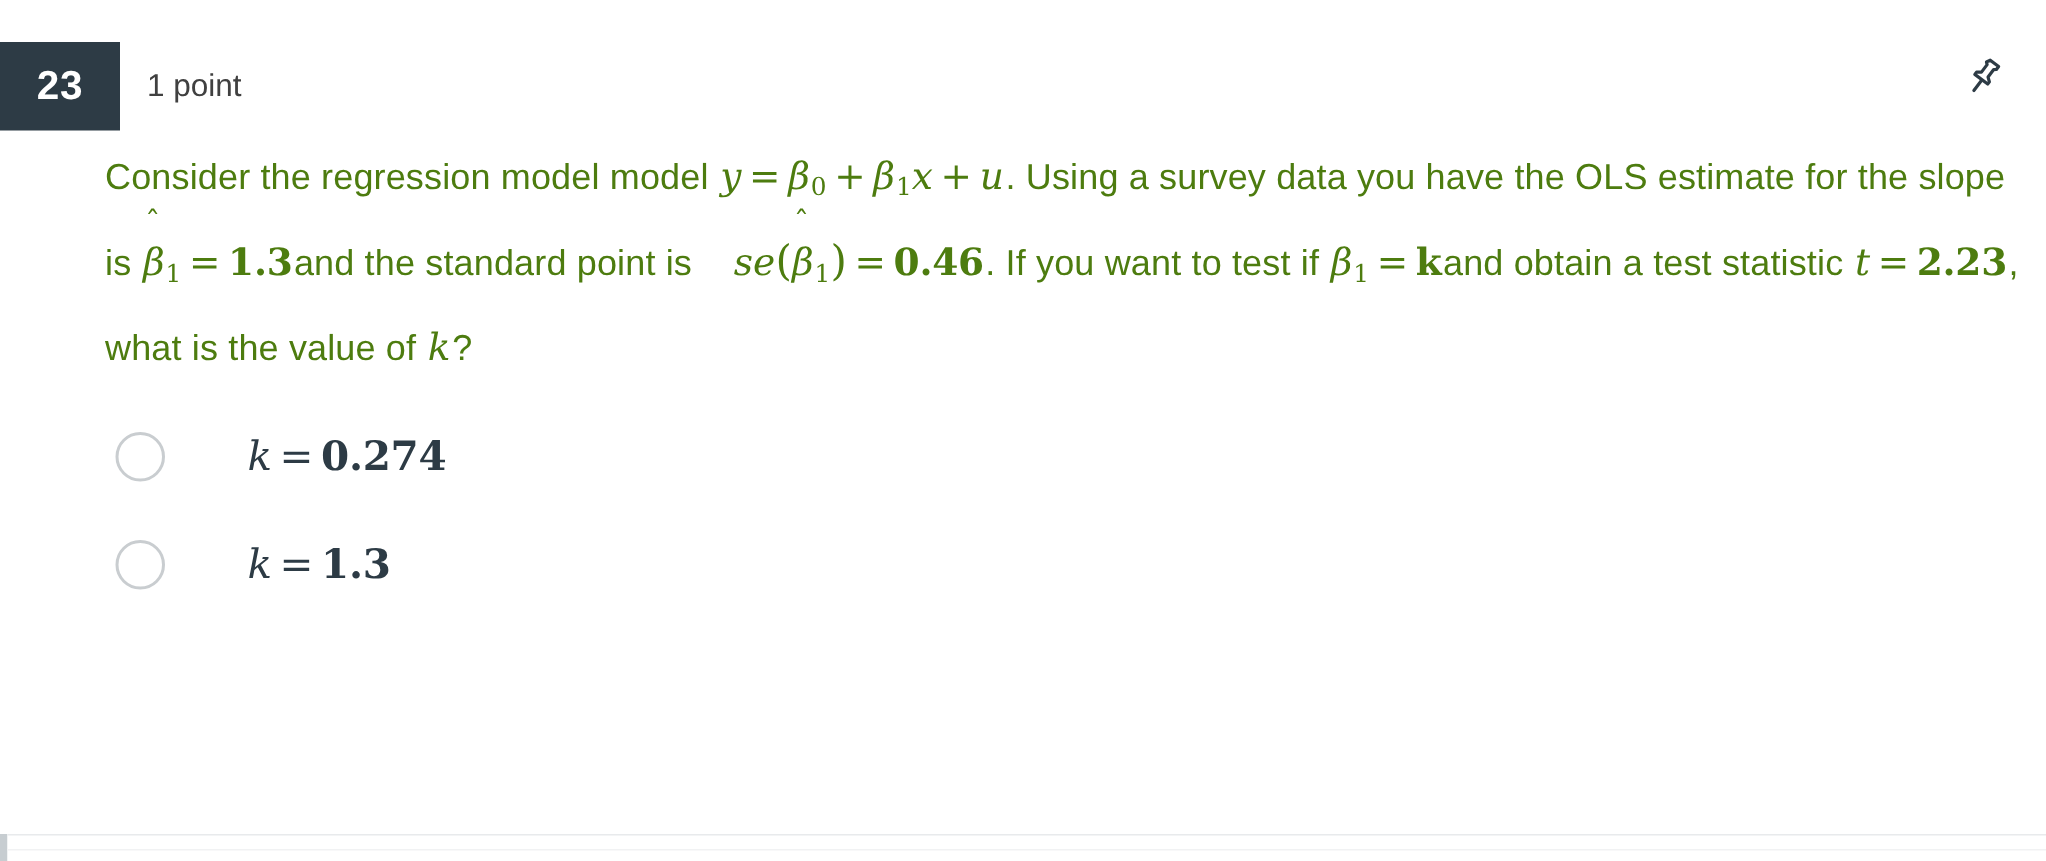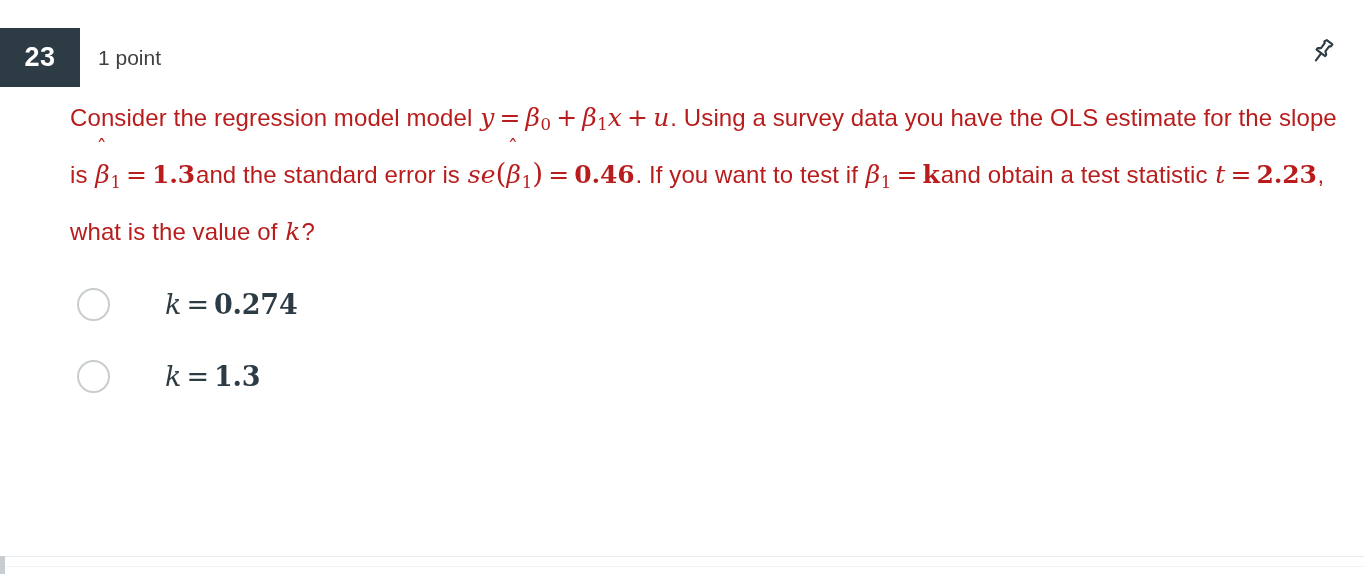--- a/index.html
+++ b/index.html
@@ -108,21 +108,21 @@
   
   .q-body {
     position: absolute;
     left: 70px;
     top: 93px;
     width: 1282px;
   }
   .q-text {
     font-size: 24px;
     line-height: 49px;
-    color: #b91c1c;
+    color: #4d7c0f;
     font-weight: 400;
     letter-spacing: 0.1px;
   }
   
   .mj {
     font-family: "DejaVu Serif", "Liberation Serif", serif;
     font-style: italic;
     font-size: 25px;
     white-space: nowrap;
     padding: 0 1px;
@@ -155,20 +155,21 @@
     top: -0.62em;
     left: 50%;
     transform: translateX(-58%);
     font-style: normal;
     font-size: 0.82em;
     line-height: 1;
   }
   .mj .se {
     font-style: italic;
     font-family: "DejaVu Serif", serif;
+    margin-left: 20px;
   }
   .mj .paren {
     font-style: normal;
     font-size: 1.12em;
   }
 
   
   .answers {
     position: absolute;
     left: 70px;
@@ -227,21 +228,21 @@
         </g>
       </svg>
     </span>
   </div>
 
   <div class="q-body">
     <div class="q-text">
       <span>Consider the regression model model</span>
       <span class="mj"><span class="beta">y</span><span class="op">=</span><span class="beta">β</span><sub>0</sub><span class="op">+</span><span class="beta">β</span><sub>1</sub><span class="beta">x</span><span class="op">+</span><span class="beta">u</span></span><span>. Using a survey data you have the</span>
       <span>OLS estimate for the slope is</span>
-      <span class="mj"><span class="hatwrap"><span class="hat">ˆ</span><span class="beta">β</span></span><sub>1</sub><span class="op">=</span><span class="num">1.3</span></span><span>and the standard error is</span>
+      <span class="mj"><span class="hatwrap"><span class="hat">ˆ</span><span class="beta">β</span></span><sub>1</sub><span class="op">=</span><span class="num">1.3</span></span><span>and the standard point is</span>
       <span class="mj"><span class="se">se</span><span class="paren">(</span><span class="hatwrap"><span class="hat">ˆ</span><span class="beta">β</span></span><sub>1</sub><span class="paren">)</span><span class="op">=</span><span class="num">0.46</span></span><span>. If you</span>
       <span>want to test if</span>
       <span class="mj"><span class="beta">β</span><sub>1</sub><span class="op">=</span><span class="num">k</span></span><span>and obtain a test statistic</span>
       <span class="mj"><span class="beta">t</span><span class="op">=</span><span class="num">2.23</span></span><span>, what is the value of</span>
       <span class="mj">k</span><span>?</span>
     </div>
   </div>
 
   <div class="answers">
 

